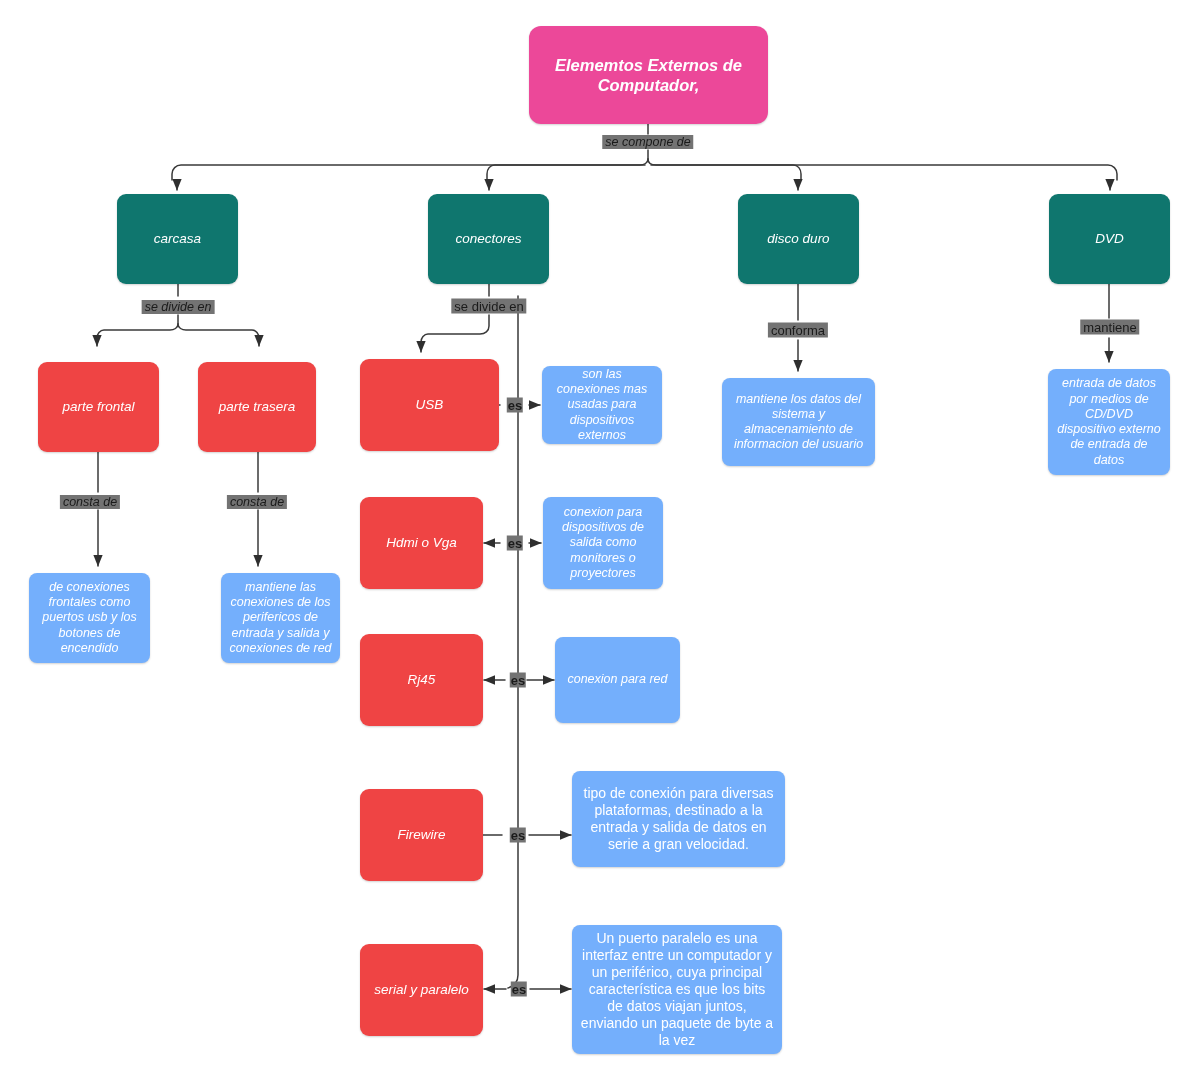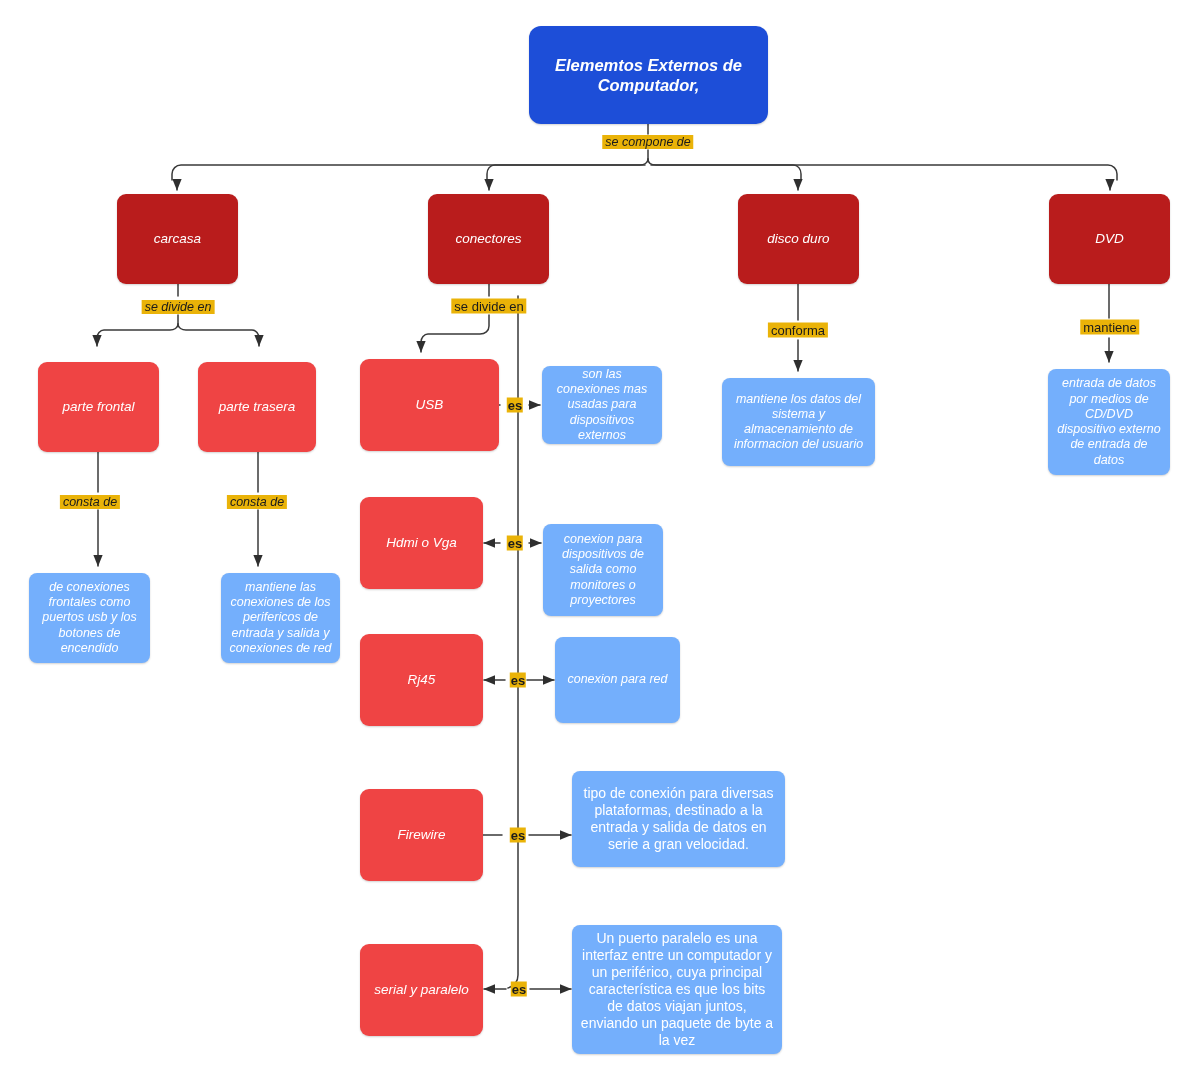--- a/index.html
+++ b/index.html
@@ -33,28 +33,28 @@
     justify-content: center;
     text-align: center;
     color: #ffffff;
     border-radius: 9px;
     line-height: 1.22;
     padding: 4px 7px;
     z-index: 3;
     box-shadow: 0 1px 2px rgba(0,0,0,0.18);
   }
   .node.root {
-    background: #1d4ed8;
+    background: #ec4899;
     font-weight: bold;
     font-style: italic;
     font-size: 16.5px;
     border-radius: 12px;
   }
   .node.lvl2 {
-    background: #b91c1c;
+    background: #0f766e;
     font-style: italic;
     font-size: 13.5px;
   }
   .node.lvl3 {
     background: #ef4444;
     font-style: italic;
     font-size: 13.5px;
   }
   .node.leaf {
     background: #74AFFC;
@@ -65,21 +65,21 @@
   .node.leaf.upright {
     font-style: normal;
     font-size: 14px;
   }
   .edge-label {
     position: absolute;
     color: #1b1b1b;
     font-size: 12.5px;
     font-style: italic;
     white-space: nowrap;
-    background: #eab308;
+    background: #737373;
     padding: 0 3px;
     z-index: 4;
     transform: translate(-50%, -50%);
   }
   .edge-label.upright {
     font-style: normal;
     font-size: 13px;
   }
   .edge-label.es {
     font-style: normal;
@@ -199,21 +199,21 @@
     <span>USB</span>
   </div>
   <div class="node leaf" style="left:542px; top:366px; width:120px; height:78px;">
     <span>son las conexiones mas usadas para dispositivos externos</span>
   </div>
   <div class="edge-label es" style="left:515px; top:405px;">es</div>
 
   <div class="node lvl3" style="left:360px; top:497px; width:123px; height:92px;">
     <span>Hdmi o Vga</span>
   </div>
-  <div class="node leaf" style="left:543px; top:524px; width:120px; height:92px;">
+  <div class="node leaf" style="left:543px; top:497px; width:120px; height:92px;">
     <span>conexion para dispositivos de salida como monitores o proyectores</span>
   </div>
   <div class="edge-label es" style="left:515px; top:543px;">es</div>
 
   <div class="node lvl3" style="left:360px; top:634px; width:123px; height:92px;">
     <span>Rj45</span>
   </div>
   <div class="node leaf" style="left:555px; top:637px; width:125px; height:86px;">
     <span>conexion para red</span>
   </div>

